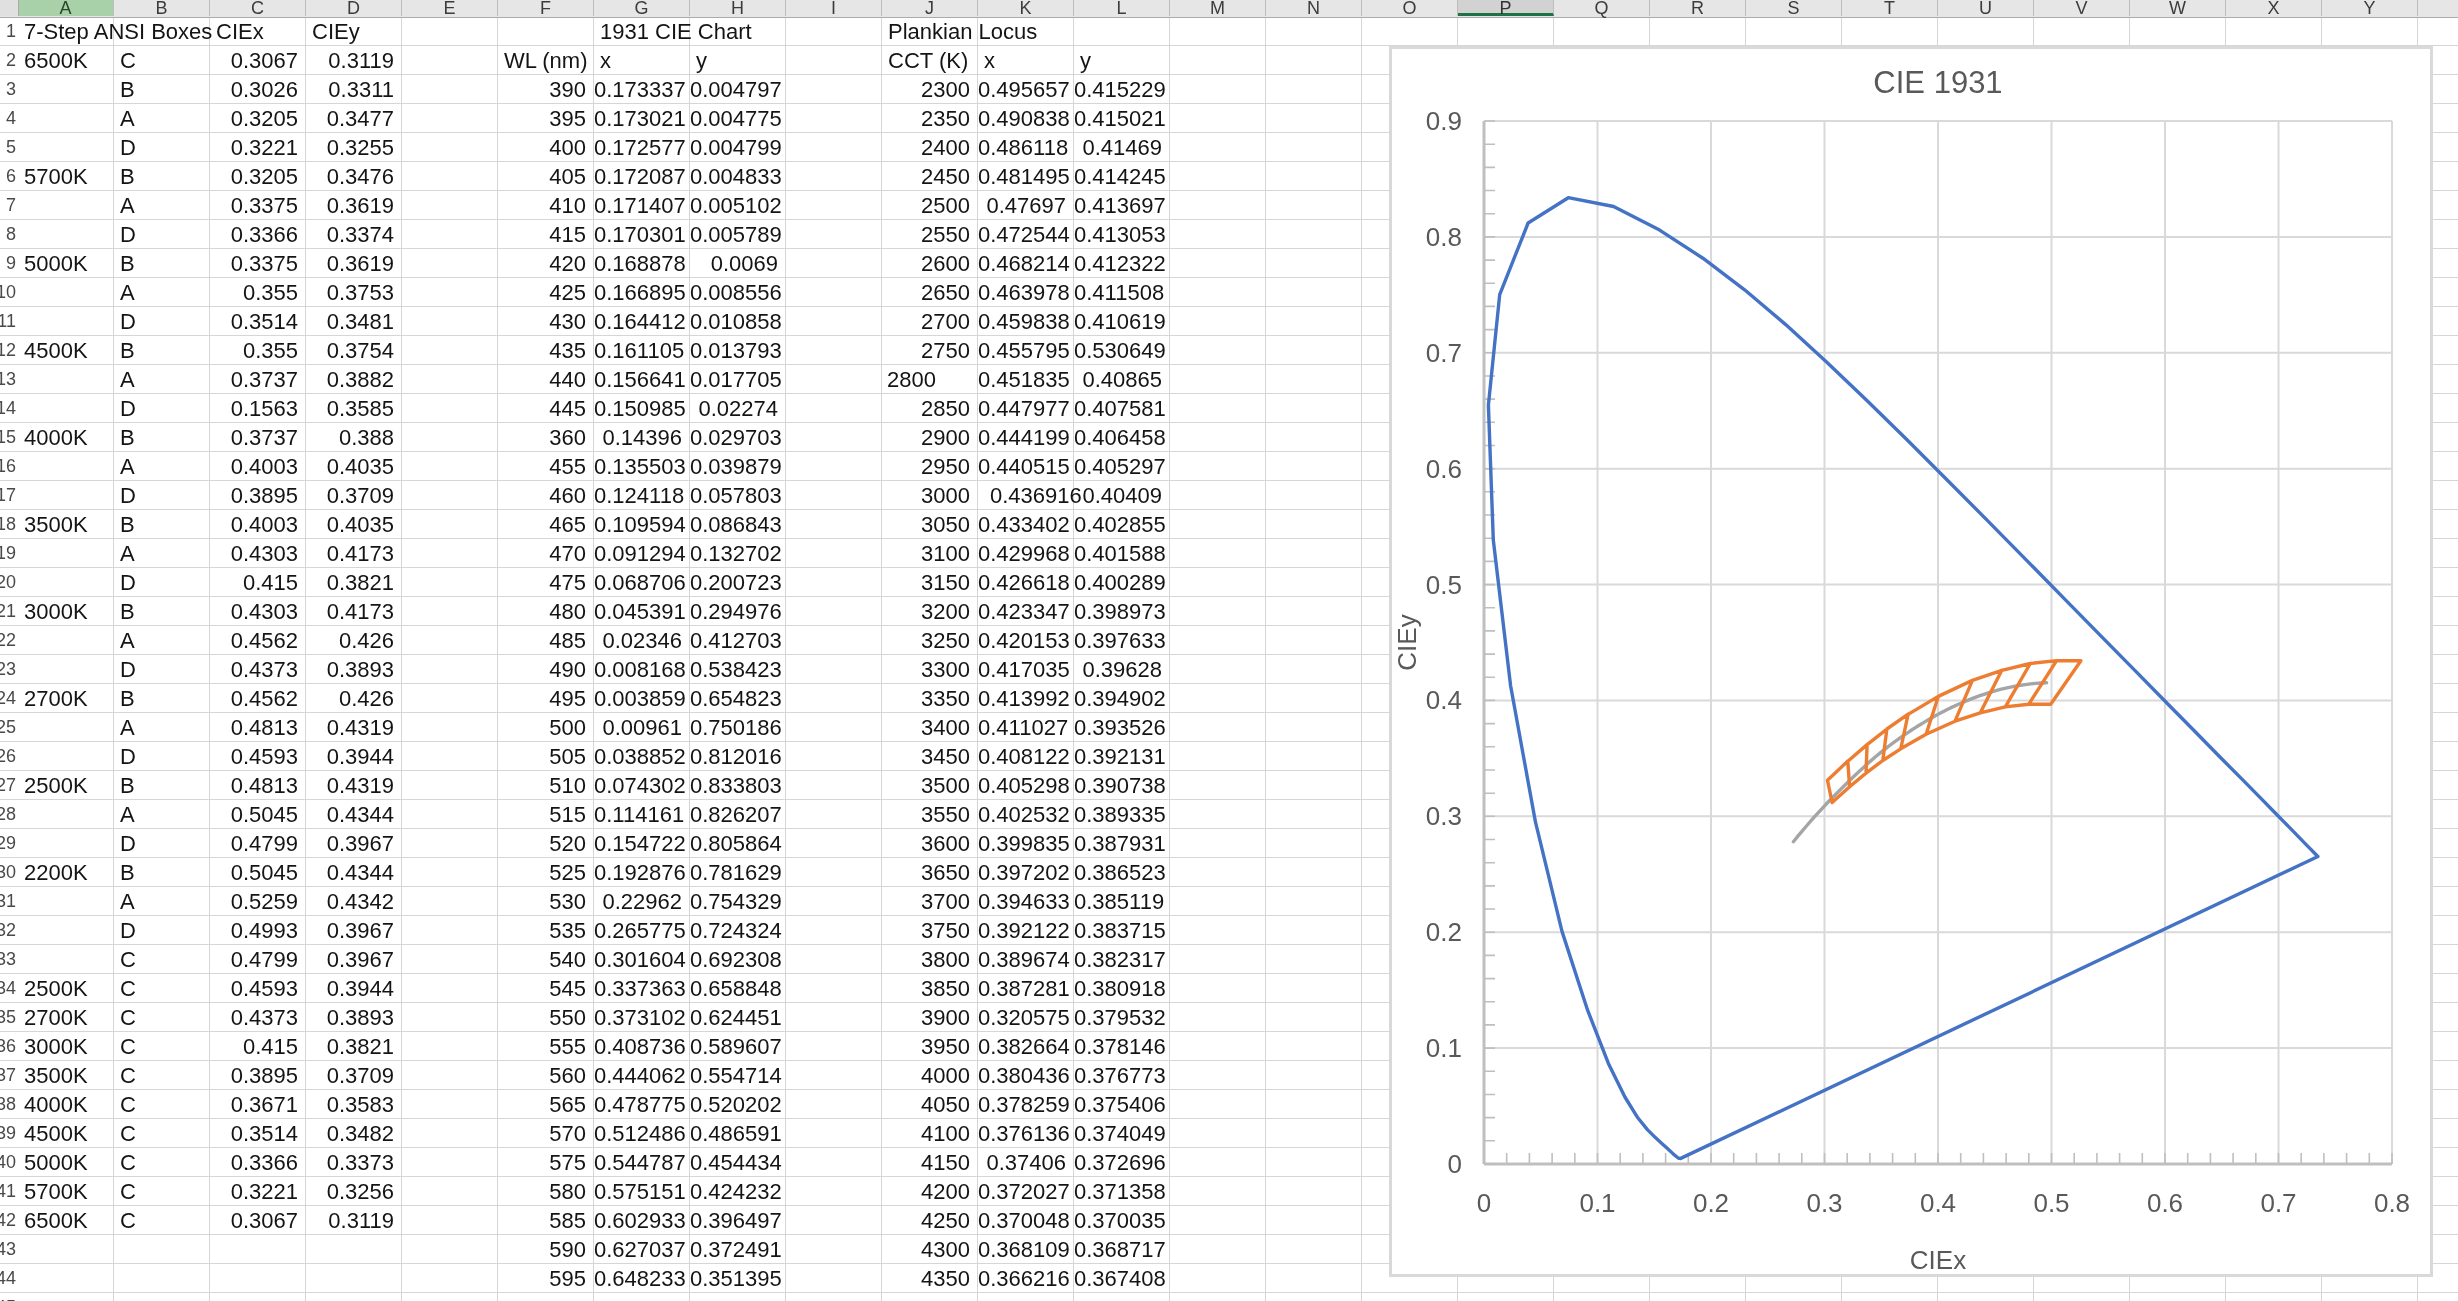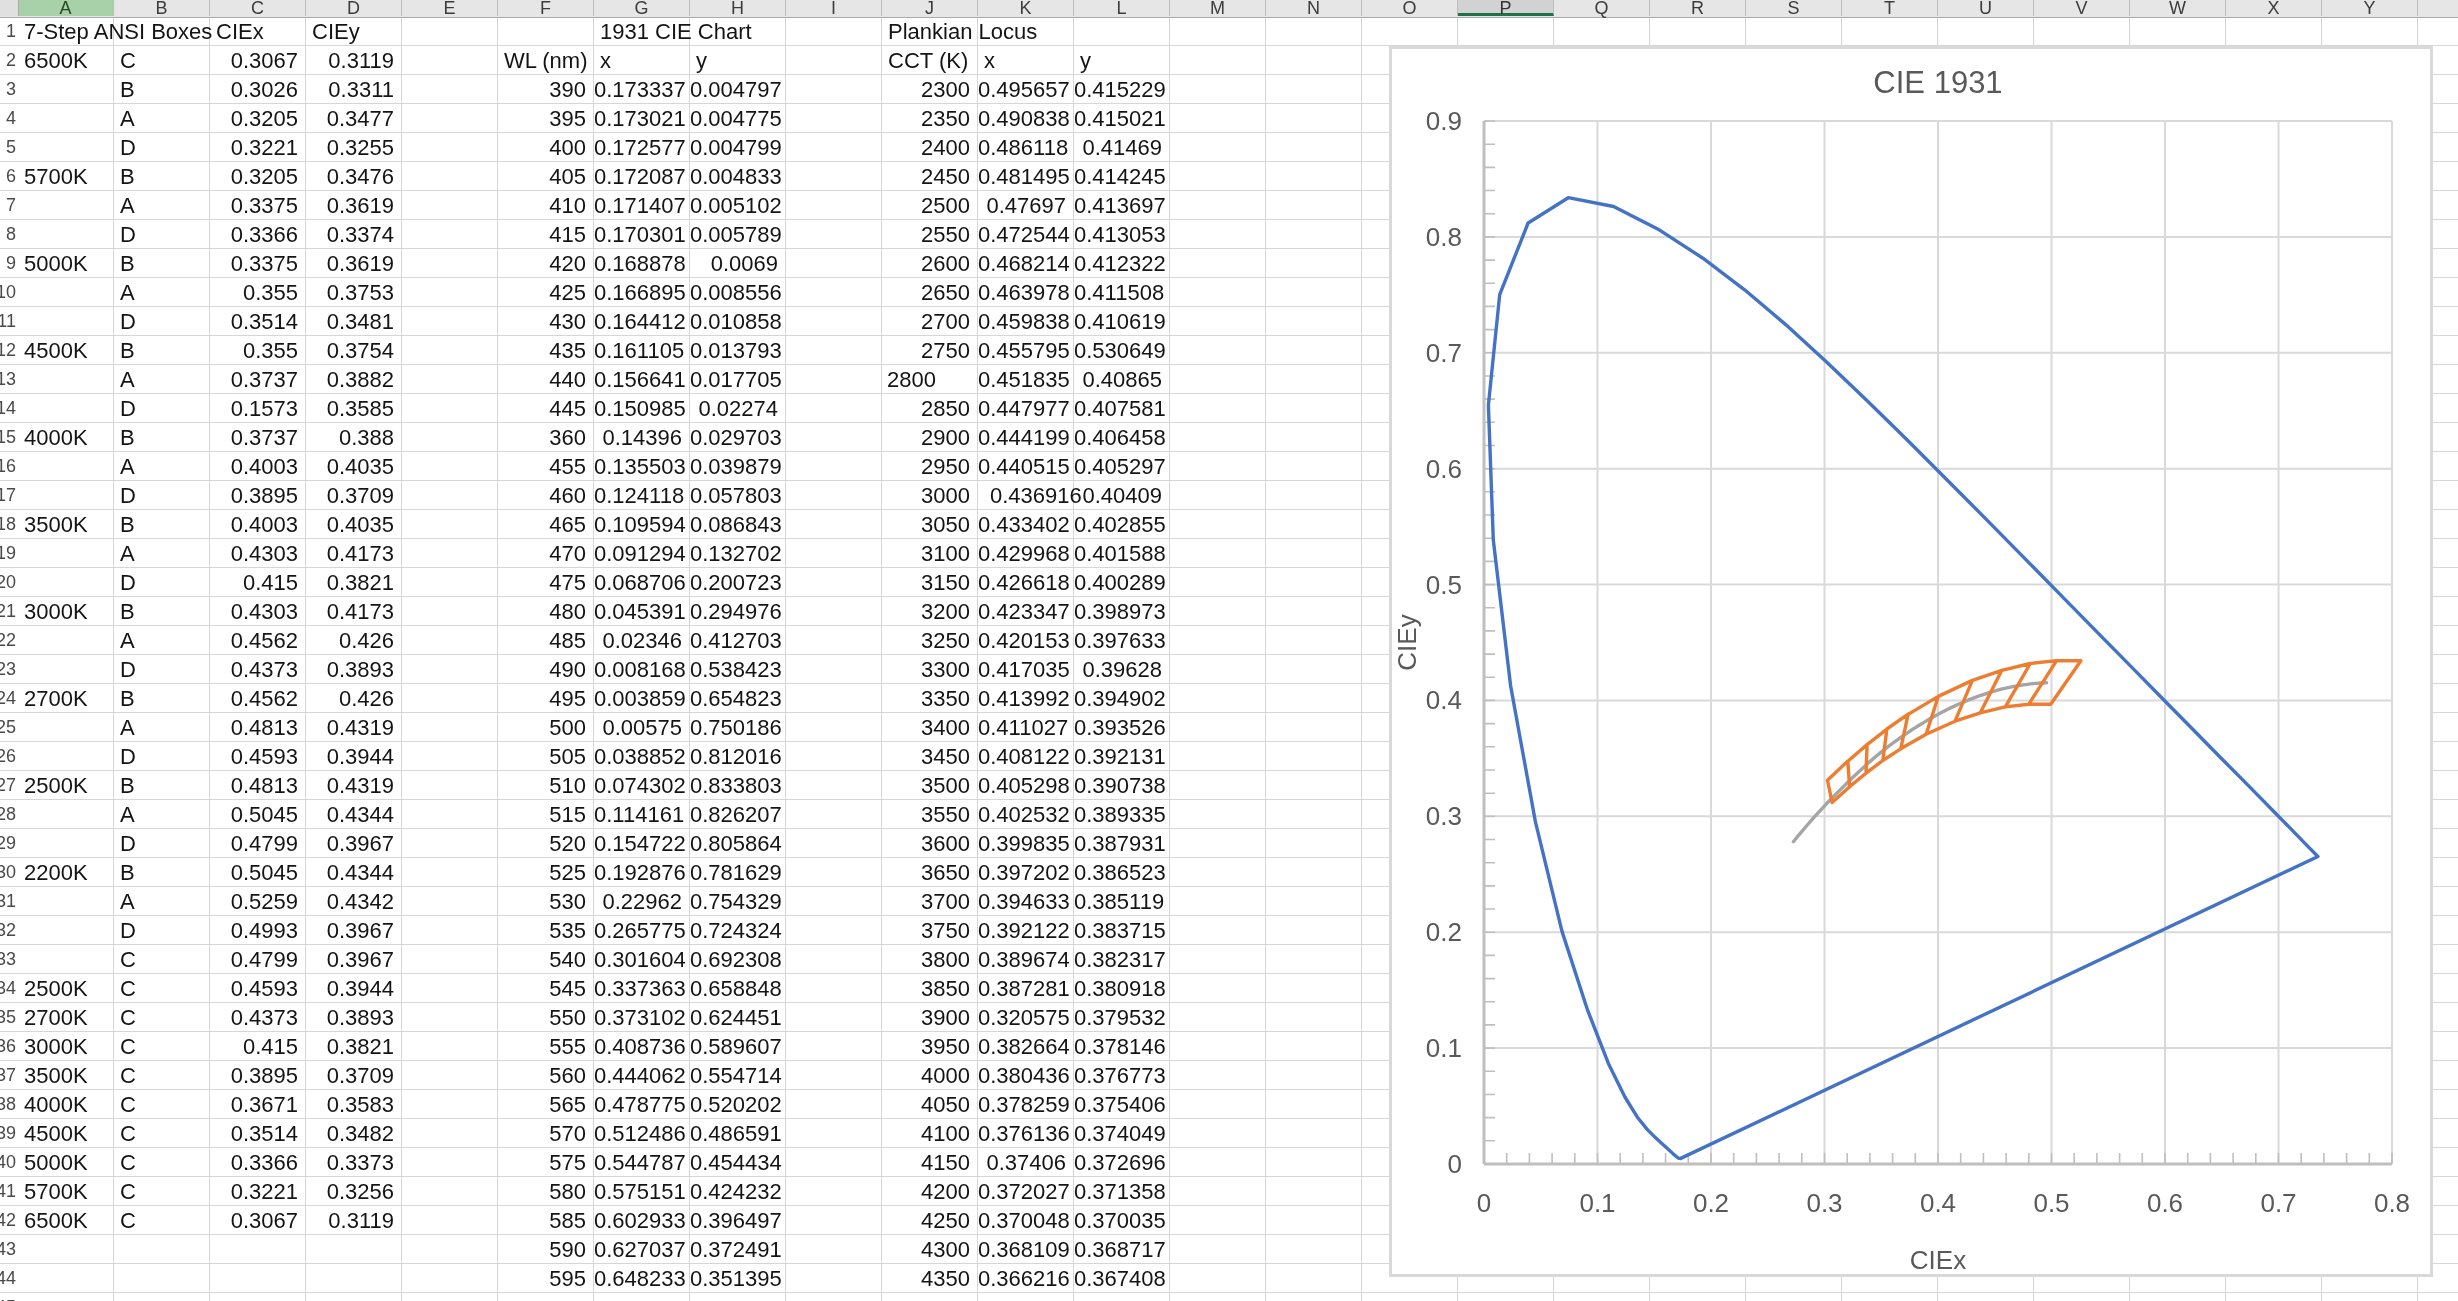--- a/index.html
+++ b/index.html
@@ -263,21 +263,21 @@
     <div class="cell num" style="left: 210px; top: 307px; width: 88px;">0.3514</div>
     <div class="cell num" style="left: 306px; top: 307px; width: 88px;">0.3481</div>
     <div class="cell" style="left: 18px; top: 336px; width: 96px; padding-left: 6px;">4500K</div>
     <div class="cell" style="left: 114px; top: 336px; width: 96px; padding-left: 6px;">B</div>
     <div class="cell num" style="left: 210px; top: 336px; width: 88px;">0.355</div>
     <div class="cell num" style="left: 306px; top: 336px; width: 88px;">0.3754</div>
     <div class="cell" style="left: 114px; top: 365px; width: 96px; padding-left: 6px;">A</div>
     <div class="cell num" style="left: 210px; top: 365px; width: 88px;">0.3737</div>
     <div class="cell num" style="left: 306px; top: 365px; width: 88px;">0.3882</div>
     <div class="cell" style="left: 114px; top: 394px; width: 96px; padding-left: 6px;">D</div>
-    <div class="cell num" style="left: 210px; top: 394px; width: 88px;">0.1573</div>
+    <div class="cell num" style="left: 210px; top: 394px; width: 88px;">0.1563</div>
     <div class="cell num" style="left: 306px; top: 394px; width: 88px;">0.3585</div>
     <div class="cell" style="left: 18px; top: 423px; width: 96px; padding-left: 6px;">4000K</div>
     <div class="cell" style="left: 114px; top: 423px; width: 96px; padding-left: 6px;">B</div>
     <div class="cell num" style="left: 210px; top: 423px; width: 88px;">0.3737</div>
     <div class="cell num" style="left: 306px; top: 423px; width: 88px;">0.388</div>
     <div class="cell" style="left: 114px; top: 452px; width: 96px; padding-left: 6px;">A</div>
     <div class="cell num" style="left: 210px; top: 452px; width: 88px;">0.4003</div>
     <div class="cell num" style="left: 306px; top: 452px; width: 88px;">0.4035</div>
     <div class="cell" style="left: 114px; top: 481px; width: 96px; padding-left: 6px;">D</div>
     <div class="cell num" style="left: 210px; top: 481px; width: 88px;">0.3895</div>
@@ -431,21 +431,21 @@
     <div class="cell num" style="left: 498px; top: 626px; width: 88px;">485</div>
     <div class="cell num" style="left: 594px; top: 626px; width: 88px;">0.02346</div>
     <div class="cell num" style="left: 690px; top: 626px; width: 88px;">0.412703</div>
     <div class="cell num" style="left: 498px; top: 655px; width: 88px;">490</div>
     <div class="cell num" style="left: 594px; top: 655px; width: 88px;">0.008168</div>
     <div class="cell num" style="left: 690px; top: 655px; width: 88px;">0.538423</div>
     <div class="cell num" style="left: 498px; top: 684px; width: 88px;">495</div>
     <div class="cell num" style="left: 594px; top: 684px; width: 88px;">0.003859</div>
     <div class="cell num" style="left: 690px; top: 684px; width: 88px;">0.654823</div>
     <div class="cell num" style="left: 498px; top: 713px; width: 88px;">500</div>
-    <div class="cell num" style="left: 594px; top: 713px; width: 88px;">0.00575</div>
+    <div class="cell num" style="left: 594px; top: 713px; width: 88px;">0.00961</div>
     <div class="cell num" style="left: 690px; top: 713px; width: 88px;">0.750186</div>
     <div class="cell num" style="left: 498px; top: 742px; width: 88px;">505</div>
     <div class="cell num" style="left: 594px; top: 742px; width: 88px;">0.038852</div>
     <div class="cell num" style="left: 690px; top: 742px; width: 88px;">0.812016</div>
     <div class="cell num" style="left: 498px; top: 771px; width: 88px;">510</div>
     <div class="cell num" style="left: 594px; top: 771px; width: 88px;">0.074302</div>
     <div class="cell num" style="left: 690px; top: 771px; width: 88px;">0.833803</div>
     <div class="cell num" style="left: 498px; top: 800px; width: 88px;">515</div>
     <div class="cell num" style="left: 594px; top: 800px; width: 88px;">0.114161</div>
     <div class="cell num" style="left: 690px; top: 800px; width: 88px;">0.826207</div>

